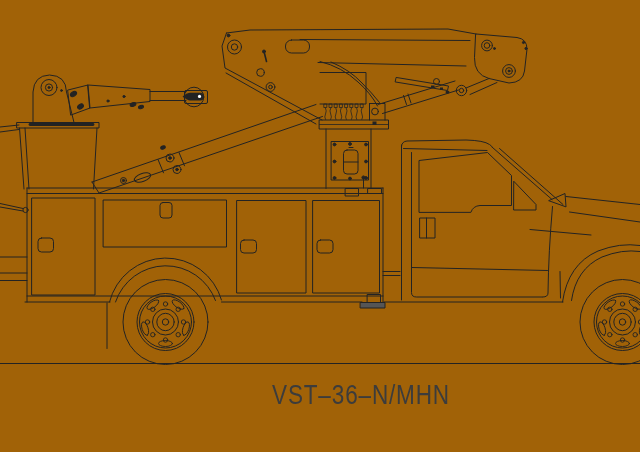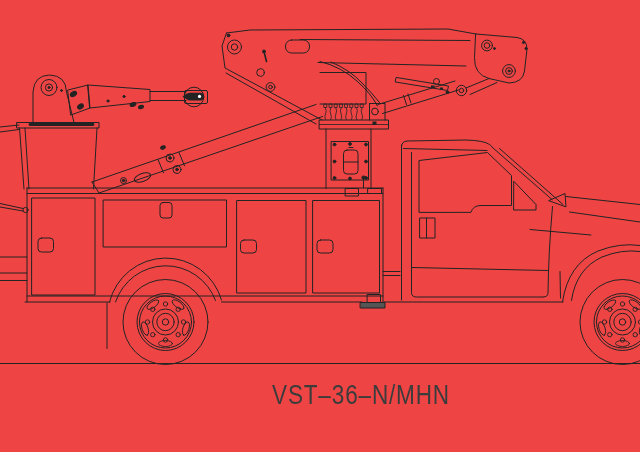--- a/index.html
+++ b/index.html
@@ -1,16 +1,16 @@
 <!DOCTYPE html>
 <html><head>
 <meta charset="utf-8">
 <style>
   html,body{margin:0;padding:0;background:#ffffff;}
-  .page{position:relative;width:640px;height:452px;background:#ef4444;overflow:hidden;
+  .page{position:relative;width:640px;height:452px;background:#a16207;overflow:hidden;
         font-family:"Liberation Sans", sans-serif;}
   svg{display:block}
   .model-label{letter-spacing:1px;}
 </style>
 </head>
 <body>
 
 <div class="page">
 <svg width="640" height="452" viewBox="0 0 640 452">
   <g fill="none" stroke="#232323" stroke-width="1" stroke-linecap="round" stroke-linejoin="round">

